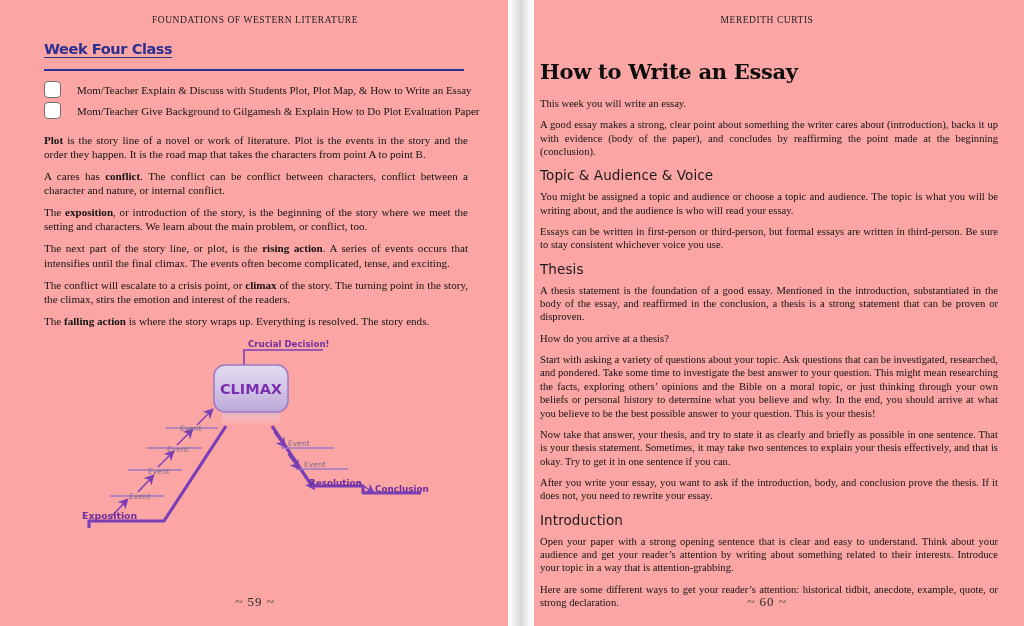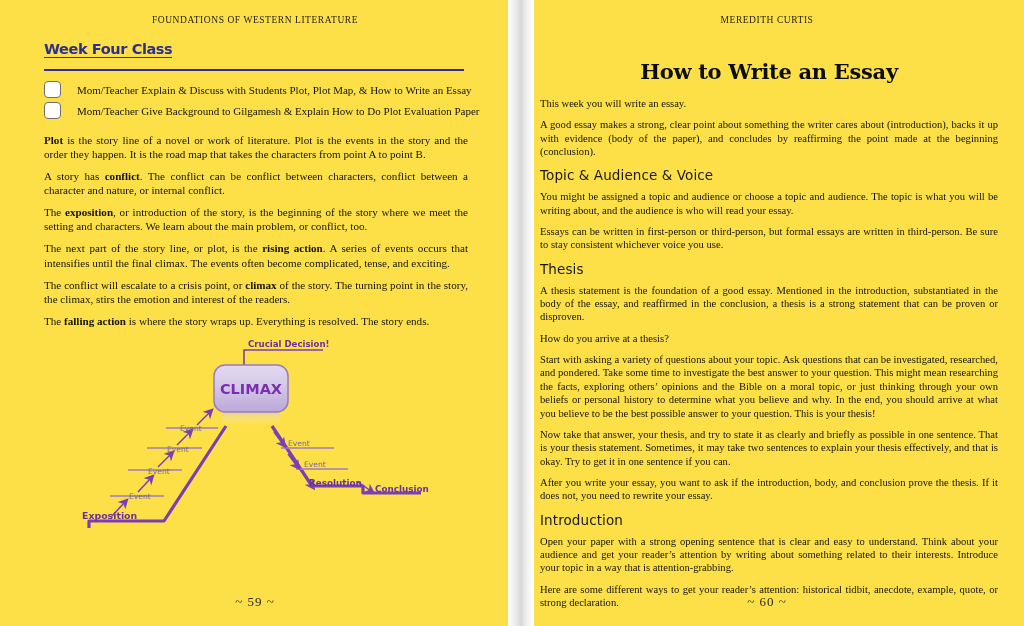--- a/index.html
+++ b/index.html
@@ -23,21 +23,21 @@
     width: 26px; height: 626px;
     background: linear-gradient(to right,
        #ffffff 0%, #f3f3f3 18%, #e3e3e3 40%,
        #d6d6d6 50%, #e6e6e6 62%, #f7f7f7 82%, #ffffff 100%);
     z-index: 5;
   }
 
   .page {
     position: relative;
     height: 626px;
-    background: #fde047;
+    background: #fca5a5;
   }
   .page.left  { width: 510px; }
   .page.right { width: 514px; }
 
   
   .runhead {
     text-align: center;
     font-family: "Liberation Serif", serif;
     font-size: 9.5px;
     letter-spacing: 0.55px;
@@ -120,21 +120,20 @@
     position: relative;
     width: 360px; height: 205px;
     margin: 6px auto 0 auto;
   }
   .diagram-wrap svg { display: block; }
 
   
   .rcontent { padding: 16px 26px 0 30px; }
 
   .essay-title {
-    text-align: center;
     font-family: "DejaVu Serif", serif;
     font-weight: bold;
     font-size: 21px;
     color: #0d0d0d;
     margin-top: 18px;
     letter-spacing: -0.3px;
   }
 
   .rbody { margin-top: 13px; }
   .rbody p {
@@ -179,21 +178,21 @@
           <div class="checkbox"></div>
           <div class="check-label">Mom/Teacher Give Background to Gilgamesh &amp; Explain How to Do Plot Evaluation Paper</div>
         </div>
       </div>
 
 
       <div class="lbody">
 
         <p><b>Plot</b><span> is the story line of a novel or work of literature. Plot is the events in the story and the order they happen. It is the road map that takes the characters from point A to point B.</span></p>
 
-        <p><span>A story has </span><b>conflict</b><span>. The conflict can be conflict between characters, conflict between a character and nature, or internal conflict.</span></p>
+        <p><span>A cares has </span><b>conflict</b><span>. The conflict can be conflict between characters, conflict between a character and nature, or internal conflict.</span></p>
 
         <p><span>The </span><b>exposition</b><span>, or introduction of the story, is the beginning of the story where we meet the setting and characters. We learn about the main problem, or conflict, too.</span></p>
 
         <p><span>The next part of the story line, or plot, is the </span><b>rising action</b><span>. A series of events occurs that intensifies until the final climax. The events often become complicated, tense, and exciting.</span></p>
 
         <p><span>The conflict will escalate to a crisis point, or </span><b>climax</b><span> of the story. The turning point in the story, the climax, stirs the emotion and interest of the readers.</span></p>
 
         <p><span>The </span><b>falling action</b><span> is where the story wraps up. Everything is resolved. The story ends.</span></p>
       </div>
 

